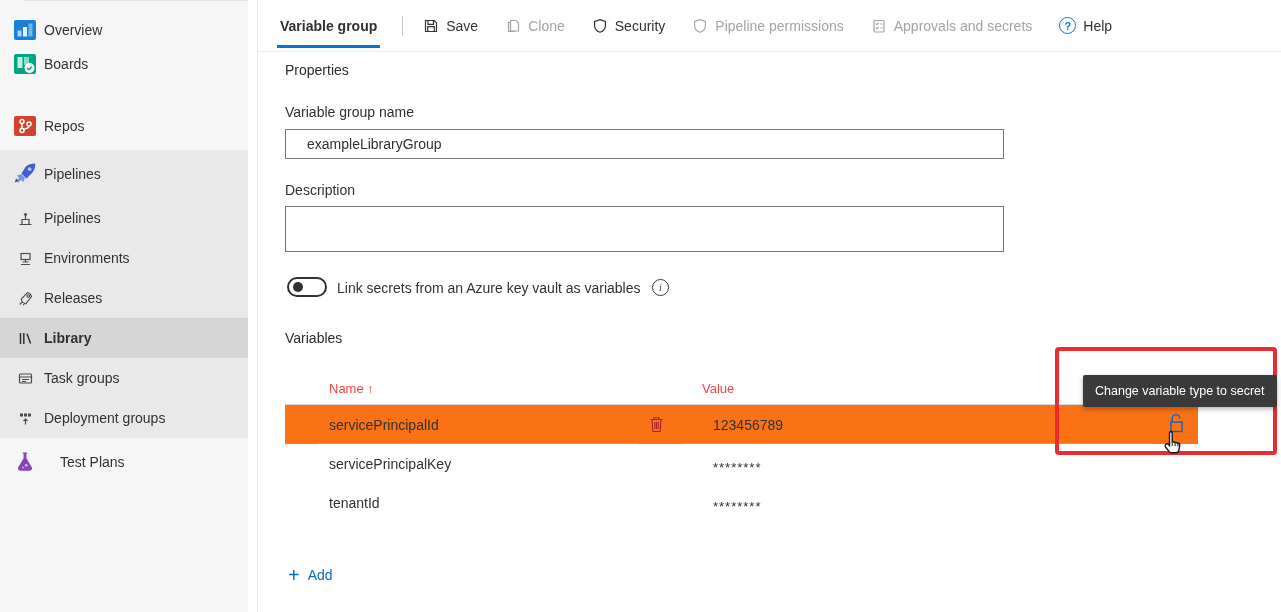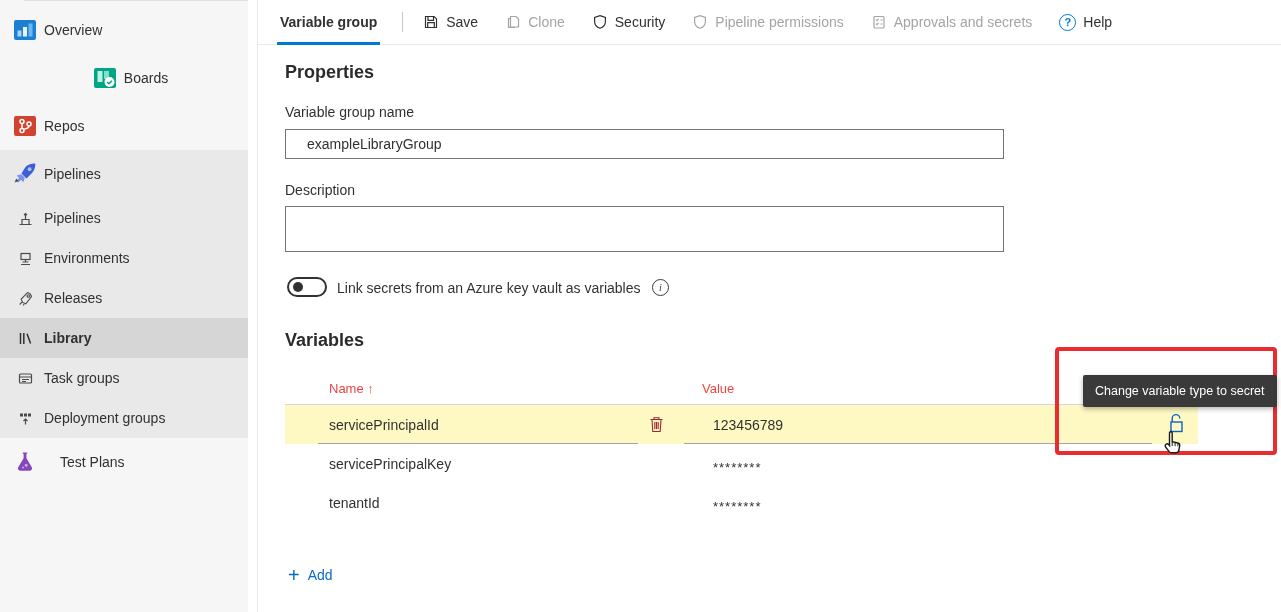--- a/index.html
+++ b/index.html
@@ -14,54 +14,54 @@
   .side-selected-bg { position:absolute; left:0; top:318px; width:248px; height:40px; background:#d6d6d6; }
   .sidebar-border { position:absolute; left:257px; top:0; width:1px; height:612px; background:#eaeaea; }
   .side-item { position:absolute; left:0; width:248px; display:flex; align-items:center; padding-left:12px; cursor:pointer; }
   .side-item .ic { width:26px; display:flex; justify-content:center; align-items:center; }
   .side-item .lbl { margin-left:6px; font-size:14px; color:#323130; white-space:nowrap; }
   .side-item.sel .lbl { font-weight:bold; }
 
   
   .main { position:absolute; left:258px; top:0; width:1023px; height:612px; background:#fff; }
 
-  .toolbar { position:absolute; left:0; top:0; width:1023px; height:45px;
+  .toolbar { position:absolute; left:0; top:0; width:1023px; height:52px;
     border-bottom:1px solid #eaeaea; display:flex; align-items:center; padding-left:19px; }
   .tab { height:45px; display:flex; align-items:center; padding:0 3px;
     font-size:14px; font-weight:bold; border-bottom:3px solid #0078d4; padding-top:3px; }
   .tb-divider { width:1px; height:20px; background:#c8c6c4; margin:0 20px 0 22px; }
   .tb-btn { display:flex; align-items:center; gap:7px; margin-right:27px;
     font-size:14px; color:#323130; cursor:pointer; white-space:nowrap; }
   .tb-btn.disabled { color:#a6a4a2; cursor:default; }
   .tb-btn svg { display:block; }
   .help-circle { width:17px; height:17px; border:1.4px solid #0078d4; border-radius:50%;
     color:#0078d4; font-size:11px; font-weight:bold; display:flex; align-items:center; justify-content:center; }
 
-  .h-section { position:absolute; font-size:18px; font-weight:700; color:#2b2b2b; }
+  .h-section { position:absolute; font-size:14px; font-weight:400; color:#2b2b2b; }
   .field-label { position:absolute; font-size:14px; color:#323130; }
   .text-input { position:absolute; left:27px; width:719px; height:30px; border:1px solid #757575;
     font-size:14px; color:#323130; padding:0 21px; background:#fff;
     font-family:"Liberation Sans","DejaVu Sans",sans-serif; }
   textarea.text-input { height:46px; resize:none; padding-top:6px; }
 
   .toggle { position:absolute; left:29px; top:277px; width:40px; height:20px;
     border:2px solid #323130; border-radius:10px; background:#fff; cursor:pointer; }
   .toggle .knob { position:absolute; left:4px; top:3px; width:10px; height:10px;
     border-radius:50%; background:#323130; }
   .toggle-label { position:absolute; left:79px; top:280px; font-size:14px; }
   .info-icon { position:absolute; left:394px; top:279px; width:17px; height:17px;
     border:1.2px solid #3b3a39; border-radius:50%; font-size:10px; color:#3b3a39;
     display:flex; align-items:center; justify-content:center; font-style:italic;
     font-family:"Liberation Serif",serif; cursor:pointer; }
 
   
   .col-head { position:absolute; top:381px; font-size:13px; color:#ef4444; }
   .tbl-head-line { position:absolute; left:27px; top:404px; width:913px; height:1px; background:#d8d6d4; }
   .vrow { position:absolute; left:27px; width:913px; }
-  .row1 { top:405px; height:39px; background:#fef9c3; }
+  .row1 { top:405px; height:39px; background:#f97316; }
   .row2 { top:443px; height:42px; }
   .row3 { top:482px; height:42px; }
   .vrow .vname { position:absolute; left:44px; top:0; height:100%; display:flex; align-items:center; font-size:14px; }
   .vrow .vvalue { position:absolute; left:428px; top:0; height:100%; display:flex; align-items:center; font-size:14px; }
   .vrow .masked { font-size:13px; letter-spacing:1px; padding-top:6px; }
   .edit-underline { position:absolute; bottom:0; height:1px; background:#a6a4a2; }
   .u-name { left:33px; width:320px; }
   .u-value { left:399px; width:468px; }
   .trash-btn { position:absolute; left:364px; top:11px; cursor:pointer; }
   .lock-btn { position:absolute; left:884px; top:8px; cursor:pointer; }
@@ -92,21 +92,21 @@
       <svg width="24" height="24" viewBox="0 0 24 24">
           <rect x="1" y="2" width="22" height="20" rx="2" fill="#1b7fd4"></rect>
           <rect x="4.5" y="12.5" width="4" height="6" fill="#a9d4f5"></rect>
           <rect x="10" y="9" width="4" height="9.5" fill="#e8f3fc"></rect>
           <rect x="15.5" y="5.5" width="4" height="13" fill="#6cb8ee"></rect>
         </svg>
     </span>
     <span class="lbl">Overview</span>
   </div>
 
-  <div class="side-item" style="top:54px;height:48px;justify-content:center;">
+  <div class="side-item" style="top:40px;height:48px;">
     <span class="ic">
       <svg width="24" height="24" viewBox="0 0 24 24">
           <rect x="1" y="2" width="22" height="20" rx="2" fill="#00a585"></rect>
           <rect x="4.5" y="5" width="5" height="11" fill="#bff0e4"></rect>
           <rect x="11" y="5" width="5" height="8" fill="#7fe0cb"></rect>
           <circle cx="16.5" cy="16" r="5" fill="#ffffff"></circle>
           <path d="M14.2 16l1.7 1.7 3-3" stroke="#00a585" stroke-width="1.6" fill="none"></path>
         </svg>
     </span>
     <span class="lbl">Boards</span>

